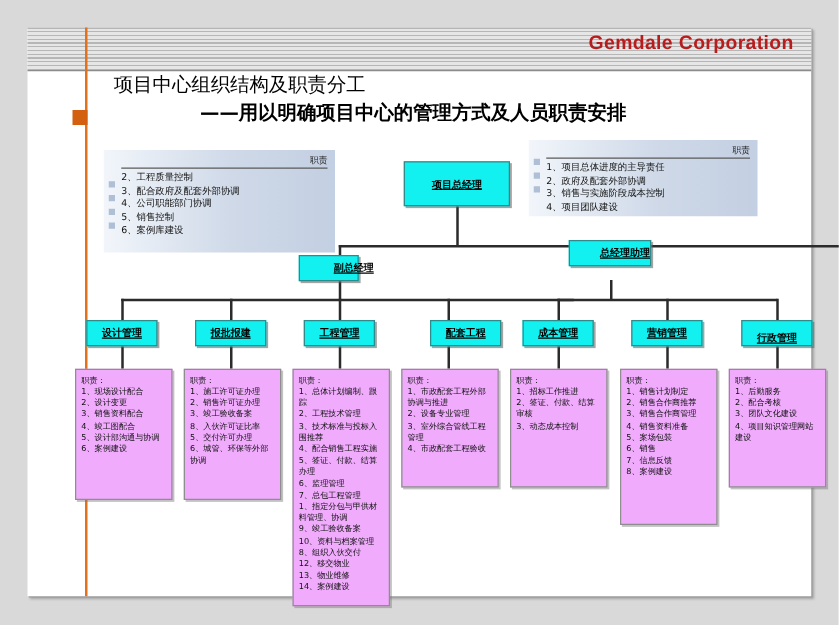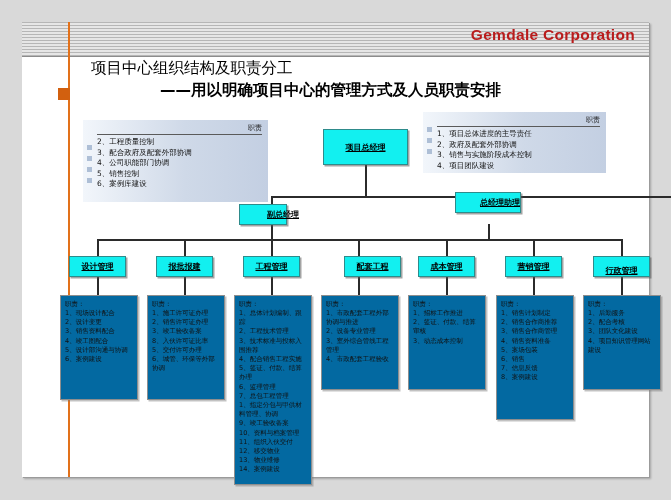--- a/index.html
+++ b/index.html
@@ -44,21 +44,21 @@
      box-shadow:1.5px 1.5px 0 rgba(90,90,90,.55);
      display:flex;align-items:center;justify-content:center;box-sizing:border-box;}
   .obox span{font-size:8px;color:#000;font-family:"DejaVu Sans",sans-serif;font-weight:bold;white-space:nowrap;text-decoration:underline;}
 
   
   .ln{position:absolute;background:#2b2b2b;}
   .ln.v{width:1.5px;}
   .ln.h{height:1.5px;}
 
   
-  .dbox{position:absolute;background:#0369a1;border:1px solid #8e8e8e;
+  .dbox{position:absolute;background:#f0abfc;border:1px solid #8e8e8e;
      box-shadow:1.5px 1.5px 0 rgba(120,120,120,.45);box-sizing:border-box;padding:4px 3px 3px 4px;}
   .dbox .dhead{font-size:6.5px;color:#111;font-family:"DejaVu Sans",sans-serif;line-height:9px;}
   .dbox ol{margin:0;padding:0;list-style:none;}
   .dbox li{font-size:6.5px;line-height:9.2px;color:#111;font-family:"DejaVu Sans",sans-serif;}
 </style>
 </head>
 <body>
 
 <div id="slide">
 
@@ -191,21 +191,21 @@
       <li>1、总体计划编制、跟踪</li>
       <li>2、工程技术管理</li>
       <li>3、技术标准与投标入围推荐</li>
       <li>4、配合销售工程实施</li>
       <li>5、签证、付款、结算办理</li>
       <li>6、监理管理</li>
       <li>7、总包工程管理</li>
       <li>1、指定分包与甲供材料管理、协调</li>
       <li>9、竣工验收备案</li>
       <li>10、资料与档案管理</li>
-      <li>11、组织入伙交付</li>
+      <li>8、组织入伙交付</li>
       <li>12、移交物业</li>
       <li>13、物业维修</li>
       <li>14、案例建设</li>
     </ol>
   </div>
 
   <div class="dbox" style="left:321px;top:295px;width:78px;height:95px;">
     <div class="dhead">职责：</div>
     <ol>
       <li>1、市政配套工程外部协调与推进</li>

